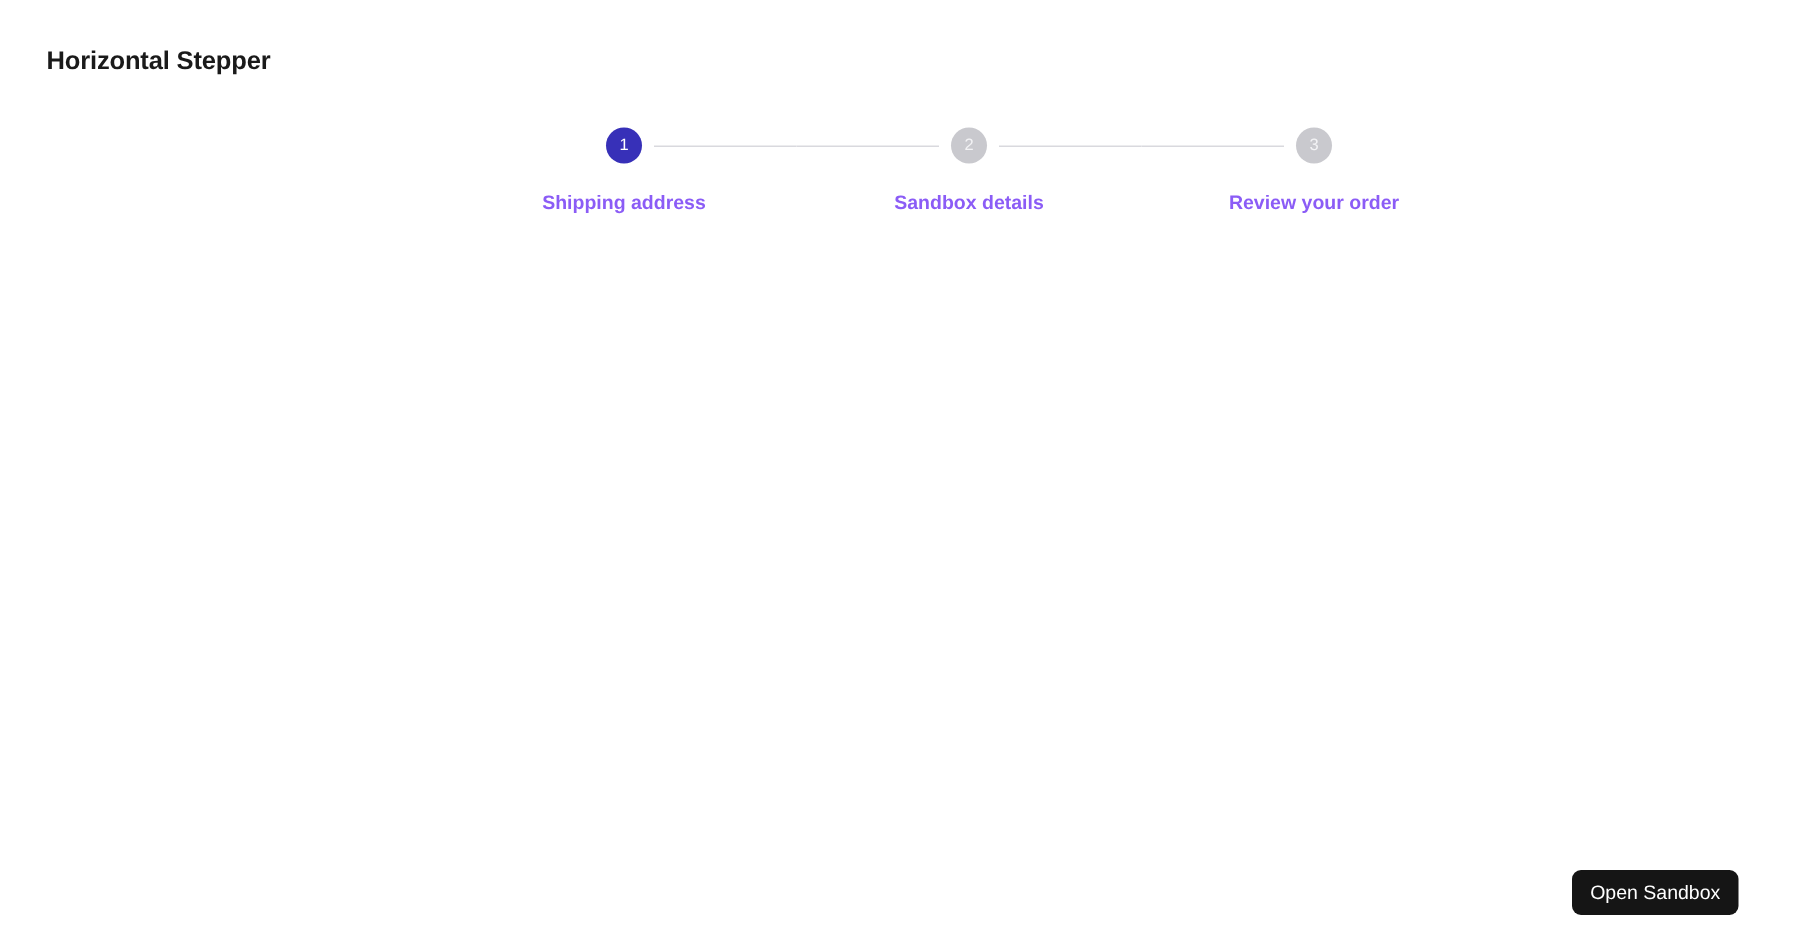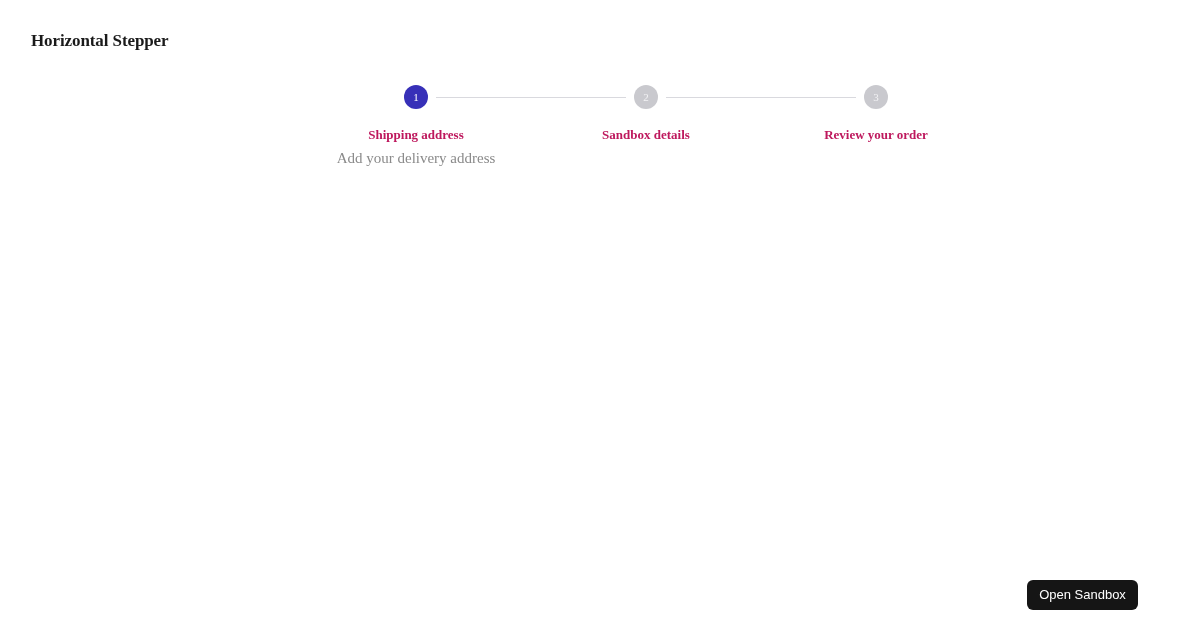--- a/index.html
+++ b/index.html
@@ -1,16 +1,16 @@
 <!DOCTYPE html>
 <html><head>
 <meta charset="utf-8">
 <title>Horizontal Stepper</title>
 <style>
-  * { box-sizing: border-box; font-family: Liberation Serif, serif; }
+  * { box-sizing: border-box; }
 
   html, body {
     margin: 0;
     padding: 0;
   }
 
   body {
     width: 1200px;
     height: 630px;
     background: #ffffff;
@@ -99,21 +99,21 @@
 
   .circle.inactive {
     background: #c9c9ce;
     color: #f3f3f5;
   }
 
   .step-label {
     margin-top: 10px;
     font-size: 13px;
     font-weight: bold;
-    color: #be185d;
+    color: #8b5cf6;
     text-align: center;
     line-height: 16px;
     white-space: nowrap;
   }
 
   .step-desc {
     margin-top: 6px;
     font-size: 15px;
     font-weight: normal;
     color: #8a8a8a;
@@ -122,21 +122,21 @@
     white-space: nowrap;
   }
 
   .step-desc:empty {
     display: none;
   }
 
   
   .open-sandbox-btn {
     position: absolute;
-    left: 1027px;
+    left: 1048px;
     top: 580px;
     width: 111px;
     height: 30px;
     background: #151515;
     color: #ffffff;
     border: none;
     border-radius: 6px;
     font-family: "Liberation Sans", sans-serif;
     font-size: 13px;
     line-height: 30px;
@@ -154,21 +154,20 @@
 <div class="stepper-wrap">
   <div class="stepper">
 
     <div class="step">
       <div class="step-head">
         <span class="connector spacer"></span>
         <span class="circle active">1</span>
         <span class="connector"></span>
       </div>
       <div class="step-label">Shipping address</div>
-      <div class="step-desc">Add your delivery address</div>
     </div>
 
     <div class="step">
       <div class="step-head">
         <span class="connector"></span>
         <span class="circle inactive">2</span>
         <span class="connector"></span>
       </div>
       <div class="step-label">Sandbox details</div>
 

